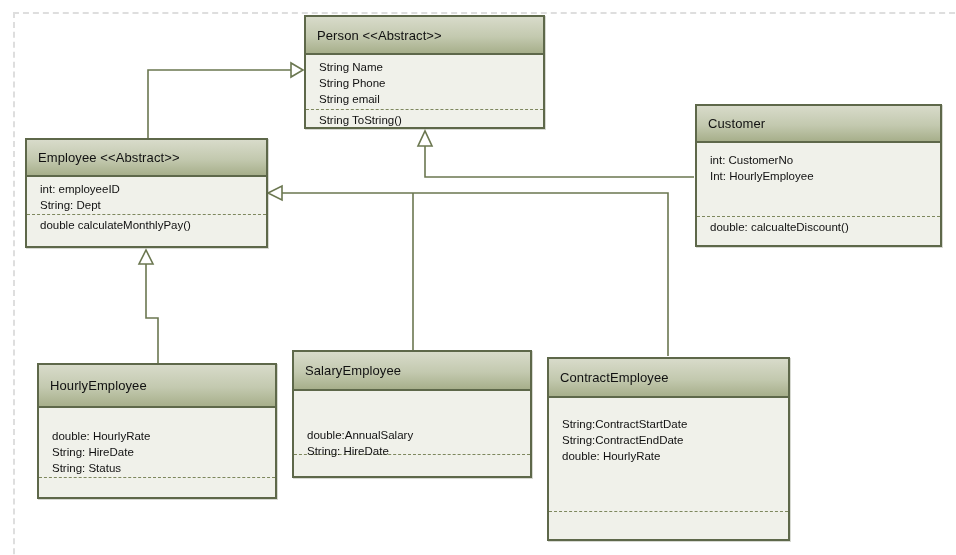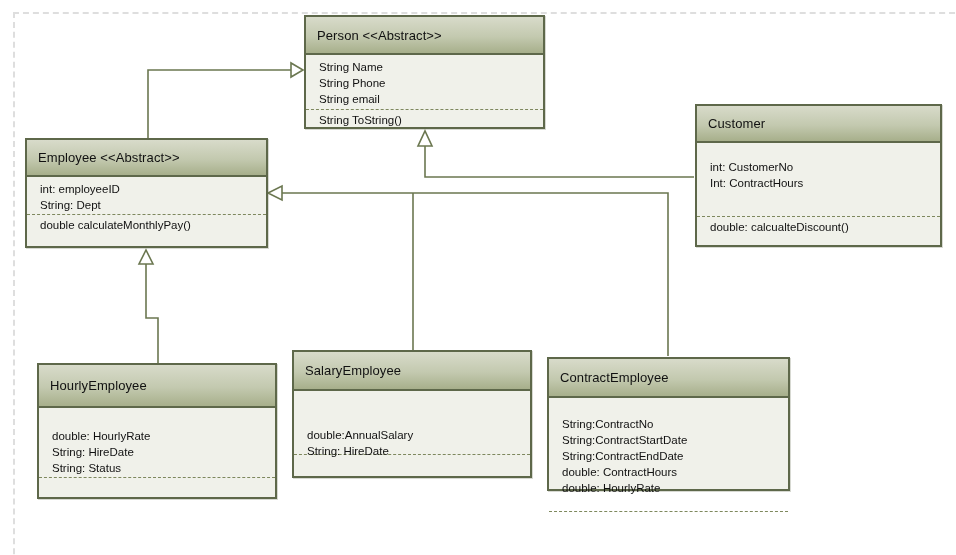--- a/index.html
+++ b/index.html
@@ -90,23 +90,23 @@
     </div>
     <div class="uml-methods">
       <div class="uml-line">double calculateMonthlyPay()</div>
     </div>
   </div>
 
   <div class="uml-class" style="left:695px;top:104px;width:247px;height:143px">
     <div class="uml-header" style="height:35px">
       <span>Customer</span>
     </div>
-    <div class="uml-attrs" style="height:74px;padding-top:16px">
+    <div class="uml-attrs" style="height:74px;padding-top:9px">
       <div class="uml-line">int: CustomerNo</div>
-      <div class="uml-line">Int: ContractHours</div>
+      <div class="uml-line">Int: HourlyEmployee</div>
     </div>
     <div class="uml-methods">
       <div class="uml-line">double: calcualteDiscount()</div>
     </div>
   </div>
 
   <div class="uml-class" style="left:37px;top:363px;width:240px;height:136px">
     <div class="uml-header" style="height:41px">
       <span>HourlyEmployee</span>
     </div>
@@ -122,27 +122,25 @@
     <div class="uml-header" style="height:37px">
       <span>SalaryEmployee</span>
     </div>
     <div class="uml-attrs" style="height:64px;padding-top:36px">
       <div class="uml-line">double:AnnualSalary</div>
       <div class="uml-line">String: HireDate</div>
     </div>
     <div class="uml-methods"></div>
   </div>
 
-  <div class="uml-class" style="left:547px;top:357px;width:243px;height:134px">
+  <div class="uml-class" style="left:547px;top:357px;width:243px;height:184px">
     <div class="uml-header" style="height:37px">
       <span>ContractEmployee</span>
     </div>
     <div class="uml-attrs" style="height:114px;padding-top:18px">
-      <div class="uml-line">String:ContractNo</div>
       <div class="uml-line">String:ContractStartDate</div>
       <div class="uml-line">String:ContractEndDate</div>
-      <div class="uml-line">double: ContractHours</div>
       <div class="uml-line">double: HourlyRate</div>
     </div>
     <div class="uml-methods"></div>
   </div>
 
 </div>
 
 </body></html>

